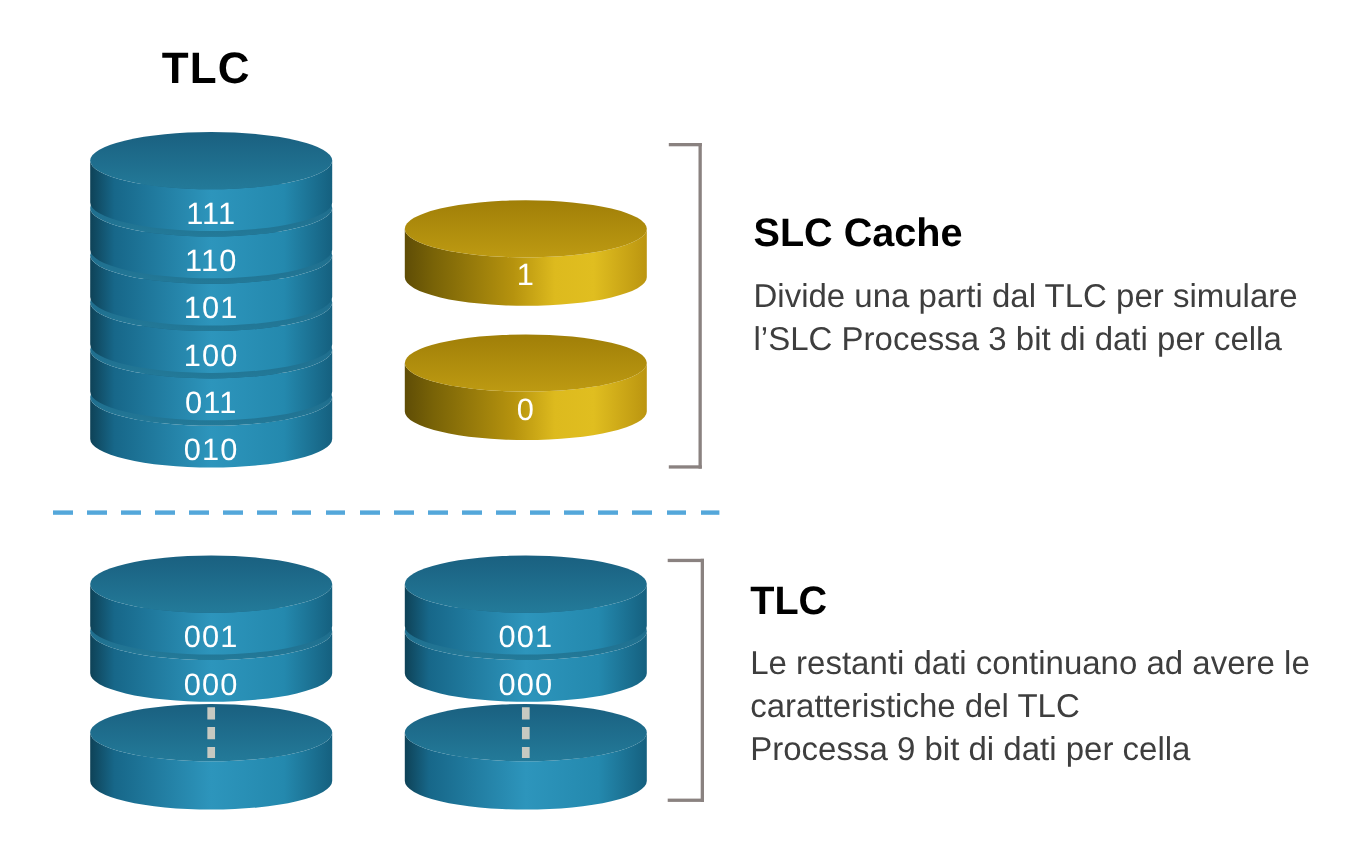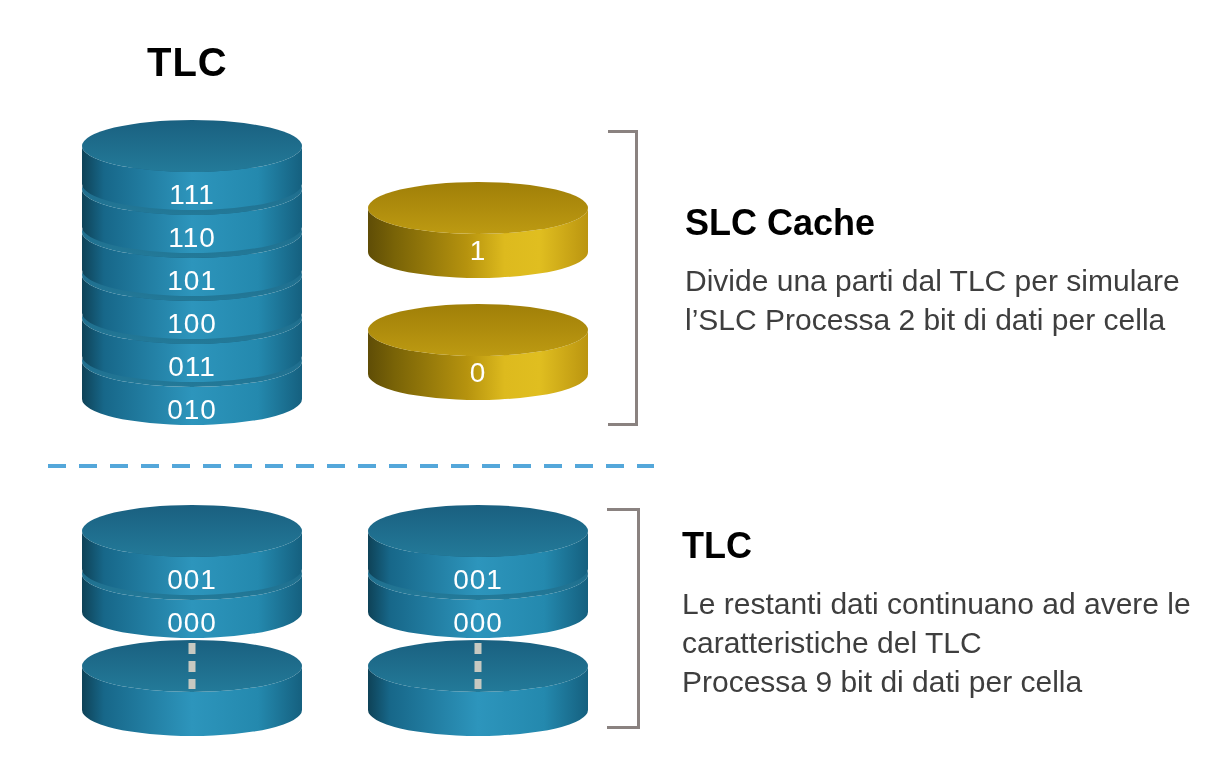--- a/index.html
+++ b/index.html
@@ -15,21 +15,21 @@
   .bracket{position:absolute;border:3px solid #8a8280;border-left:none;}
   .bracket1{left:608px;top:130px;width:27px;height:290px;}
   .bracket2{left:607px;top:508px;width:30px;height:215px;}
   .divider{
     position:absolute;left:48px;top:464px;width:606px;height:4px;
     background:repeating-linear-gradient(to right,#54a7da 0 18px,transparent 18px 31px);
   }
   .textblock{position:absolute;color:#000;}
   .textblock .heading{font-size:36px;font-weight:bold;line-height:44px;color:#000;}
   .textblock .body{margin-top:16px;font-size:30px;line-height:39px;color:#3e3e3e;}
-  .tb-slc{left:685px;top:201px;width:540px;}
+  .tb-slc{left:685px;top:190px;width:540px;}
   .tb-tlc{left:682px;top:524px;width:545px;}
   .cyl-label{
     font-family:"Liberation Sans",sans-serif;font-size:28px;fill:#ffffff;letter-spacing:1px;
   }
 </style>
 </head>
 <body>
 
 <div class="canvas">
 
@@ -147,21 +147,21 @@
 
   <div class="bracket bracket1"></div>
   <div class="bracket bracket2"></div>
 
   <div class="divider"></div>
 
   <div class="textblock tb-slc">
     <div class="heading">SLC Cache</div>
     <div class="body">
       <div>Divide una parti dal TLC per simulare</div>
-      <div>l’SLC Processa 2 bit di dati per cella</div>
+      <div>l’SLC Processa 3 bit di dati per cella</div>
     </div>
   </div>
 
   <div class="textblock tb-tlc">
     <div class="heading">TLC</div>
     <div class="body">
       <div>Le restanti dati continuano ad avere le</div>
       <div>caratteristiche del TLC</div>
       <div>Processa 9 bit di dati per cella</div>
     </div>

